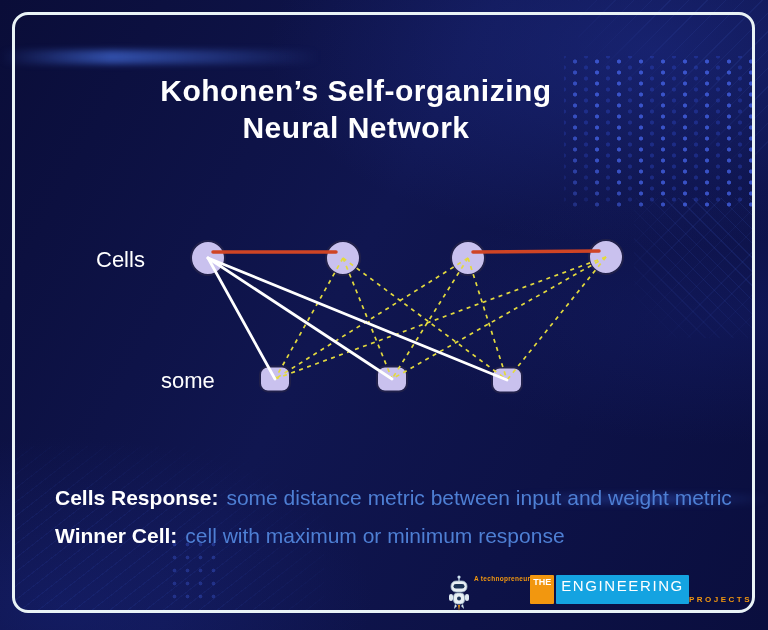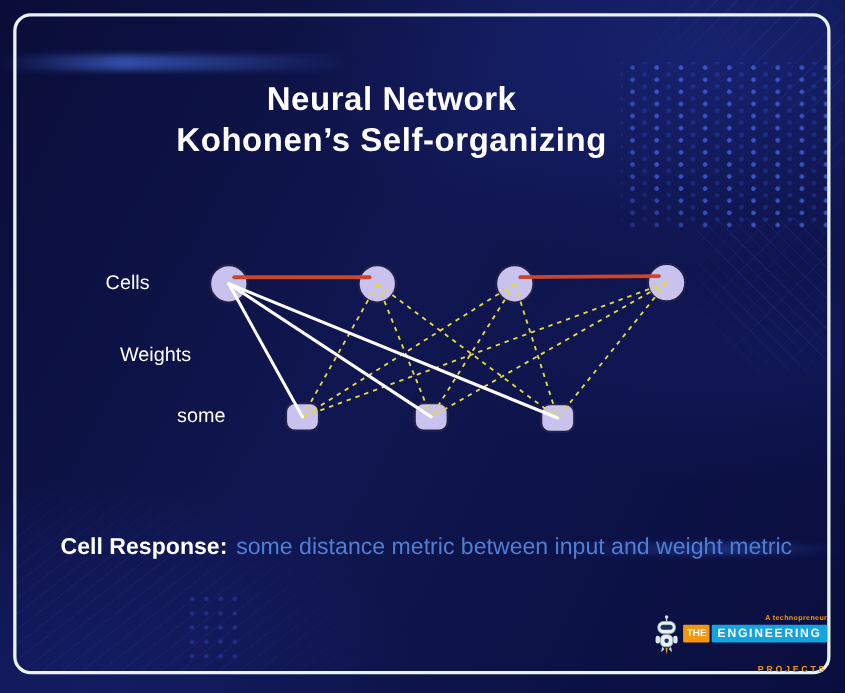--- a/index.html
+++ b/index.html
@@ -74,62 +74,62 @@
   }
   
   .title {
     position:absolute; top:72px; left:0; width:712px;
     text-align:center; color:#ffffff;
     font-size:30px; font-weight:700; line-height:37px; letter-spacing:0.5px;
   }
   
   #network-svg { position:absolute; left:0; top:0; }
   
-  .diagram-label { position:absolute; color:#ffffff; font-size:18px; font-weight:400; }
+  .diagram-label { position:absolute; color:#ffffff; font-size:22px; font-weight:400; }
   .label-cells   { left:96px;  top:247px; }
   .label-weights { left:109px; top:312px; }
   .label-input   { left:161px; top:368px; }
   
   .notes { position:absolute; left:55px; top:485px; font-size:21px; }
   .note-row { line-height:26px; margin-bottom:12px; white-space:nowrap; }
   .note-label { color:#ffffff; font-weight:700; }
   .note-value { color:var(--note_text_blue, #4e7fd4); margin-left:8px; font-weight:400; }
   
   .logo { position:absolute; right:16px; bottom:17px; display:flex; align-items:flex-start; gap:4px; }
-  .logo-text { display:flex; flex-direction:column; align-items:flex-end; }
+  .logo-text { display:flex; flex-direction:row; }
   .tagline { color:var(--accent_orange, #f2970f); font-size:6.5px; font-weight:600; letter-spacing:0.3px; margin-bottom:2px; }
   .brand-row { display:flex; gap:2px; }
   .the-box {
     background:var(--accent_orange, #f2970f); color:#ffffff;
     font-weight:700; font-size:9px; padding:2px 3px; border-radius:1px;
   }
   .eng-box {
     background:var(--accent_cyan, #14a3e1); color:#ffffff;
-    font-weight:700; font-size:11px; padding:2px 5px; letter-spacing:1.6px; border-radius:1px;
+    font-weight:400; font-size:15px; padding:2px 5px; letter-spacing:1.6px; border-radius:1px;
   }
   .projects { color:var(--accent_orange, #f2970f); font-weight:700; font-size:8px; letter-spacing:2.5px; margin-top:20px; }
 </style>
 </head>
 <body style="--accent_orange: #f2970f; --accent_cyan: #14a3e1; --note_text_blue: #4e7fd4; --background_navy: #0b1040; --frame_white: #e9f3f6;">
 
 <div class="stage">
 
   <div class="glow-streak-1"></div>
   <div class="glow-streak-2"></div>
   <div class="dot-matrix"></div>
   <div class="circuit-top-right"></div>
   <div class="circuit-right"></div>
   <div class="waves-bottom-left"></div>
   <div class="dots-bottom-left"></div>
 
   <div class="frame"></div>
 
   <div class="title">
+    <div>Kohonen’s Self-organizing</div>
     <div>Neural Network</div>
-    <div>Kohonen’s Self-organizing</div>
   </div>
 
   <svg id="network-svg" width="768" height="630" viewBox="0 0 768 630">
       <circle cx="208" cy="258" r="17" fill="#c9c1ee" stroke="#20204a" stroke-width="2"></circle>
       <circle cx="343" cy="258" r="17" fill="#c9c1ee" stroke="#20204a" stroke-width="2"></circle>
       <circle cx="468" cy="258" r="17" fill="#c9c1ee" stroke="#20204a" stroke-width="2"></circle>
       <circle cx="606" cy="257" r="17" fill="#c9c1ee" stroke="#20204a" stroke-width="2"></circle>
       <rect x="260" y="366.5" width="30" height="25" rx="8" fill="#c9c1ee" stroke="#20204a" stroke-width="2"></rect>
       <rect x="377" y="366.5" width="30" height="25" rx="8" fill="#c9c1ee" stroke="#20204a" stroke-width="2"></rect>
       <rect x="492" y="367.5" width="30" height="25" rx="8" fill="#c9c1ee" stroke="#20204a" stroke-width="2"></rect>
@@ -143,26 +143,28 @@
       <line x1="606" y1="257" x2="392" y2="379" stroke-linecap="butt" stroke="#e3da3e" stroke-width="1.7" stroke-dasharray="4 4.5"></line>
       <line x1="606" y1="257" x2="507" y2="380" stroke-linecap="butt" stroke="#e3da3e" stroke-width="1.7" stroke-dasharray="4 4.5"></line>
       <line x1="208" y1="258" x2="275" y2="379" stroke-linecap="round" stroke="#ffffff" stroke-width="2.8"></line>
       <line x1="208" y1="258" x2="392" y2="379" stroke-linecap="round" stroke="#ffffff" stroke-width="2.8"></line>
       <line x1="208" y1="258" x2="507" y2="380" stroke-linecap="round" stroke="#ffffff" stroke-width="2.8"></line>
       <line x1="213" y1="252" x2="336" y2="252" stroke-linecap="round" stroke="#cf4425" stroke-width="3.5"></line>
       <line x1="473" y1="252" x2="599" y2="251" stroke-linecap="round" stroke="#cf4425" stroke-width="3.5"></line>
     </svg>
 
   <div class="diagram-label label-cells">Cells</div>
-  <div class="diagram-label label-weights">Weights</div>
   <div class="diagram-label label-input">some</div>
 
   <div class="notes">
     <div class="note-row">
-      <span class="note-label">Cell Response:</span><span class="note-value">some distance metric between input and weight metric</span>
+      <span class="note-label">Cells Response:</span><span class="note-value">some distance metric between input and weight metric</span>
+    </div>
+    <div class="note-row">
+      <span class="note-label">Winner Cell:</span><span class="note-value">cell with maximum or minimum response</span>
     </div>
   </div>
 
   <div class="logo">
     <svg width="22" height="38" viewBox="0 0 22 38">
       <line x1="11" y1="2.5" x2="11" y2="6" stroke="#cfe3ef" stroke-width="1.2"></line>
       <circle cx="11" cy="2" r="1.6" fill="#cfe3ef"></circle>
       <rect x="3" y="6" width="16" height="11" rx="5" fill="#e8f0f5" stroke="#9db4c4" stroke-width="0.8"></rect>
       <rect x="5.5" y="9" width="11" height="4.6" rx="2.3" fill="#1d3557"></rect>
       <rect x="1" y="19" width="4" height="7" rx="2" fill="#dce8f0"></rect>

